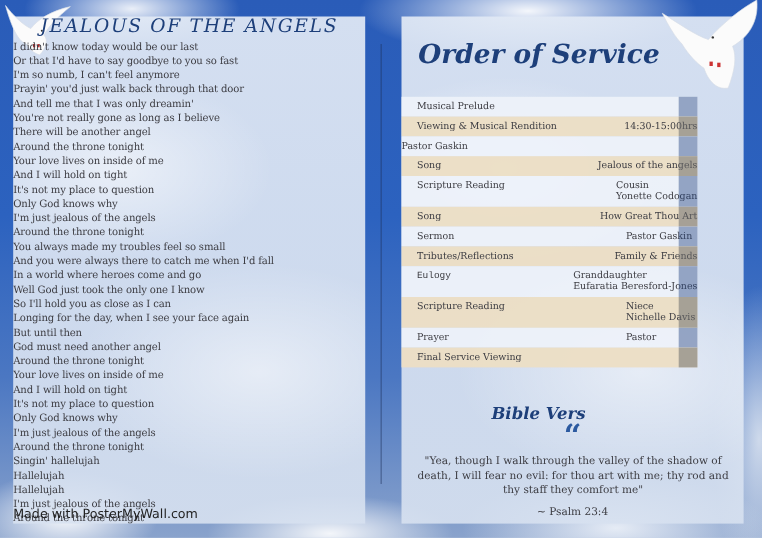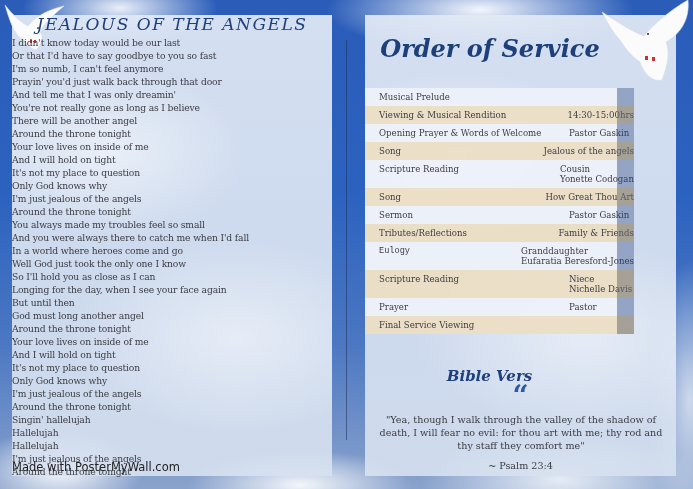--- a/index.html
+++ b/index.html
@@ -169,21 +169,21 @@
     <li>Only God knows why</li>
     <li>I'm just jealous of the angels</li>
     <li>Around the throne tonight</li>
     <li>You always made my troubles feel so small</li>
     <li>And you were always there to catch me when I'd fall</li>
     <li>In a world where heroes come and go</li>
     <li>Well God just took the only one I know</li>
     <li>So I'll hold you as close as I can</li>
     <li>Longing for the day, when I see your face again</li>
     <li>But until then</li>
-    <li>God must long another angel</li>
+    <li>God must need another angel</li>
     <li>Around the throne tonight</li>
     <li>Your love lives on inside of me</li>
     <li>And I will hold on tight</li>
     <li>It's not my place to question</li>
     <li>Only God knows why</li>
     <li>I'm just jealous of the angels</li>
     <li>Around the throne tonight</li>
     <li>Singin' hallelujah</li>
     <li>Hallelujah</li>
     <li>Hallelujah</li>
@@ -198,21 +198,20 @@
       <div class="c1">Musical Prelude</div>
       <div class="c2">&nbsp;</div>
     </div>
     <div class="row tan">
       <div class="c1">Viewing &amp; Musical Rendition</div>
       <div class="c2">
         <span>14:30-15:00hrs</span>
       </div>
     </div>
     <div class="row light">
-      <div class="c1">Opening Prayer &amp; Words of Welcome</div>
       <div class="c2">
         <span>Pastor Gaskin</span>
       </div>
     </div>
     <div class="row tan">
       <div class="c1">Song</div>
       <div class="c2">
         <span>Jealous of the angels</span>
       </div>
     </div>

